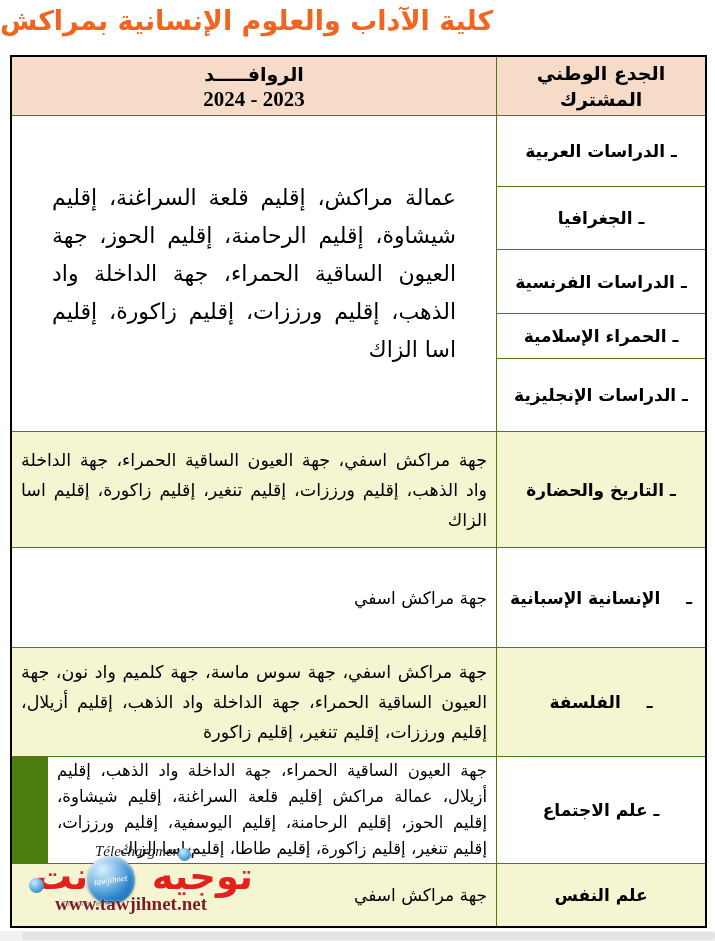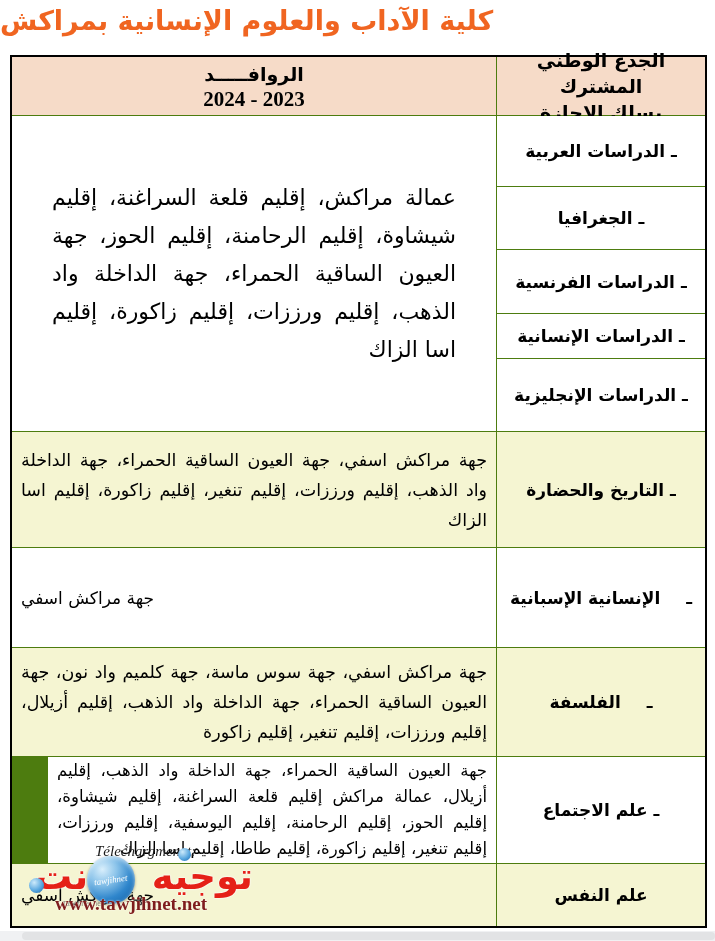--- a/index.html
+++ b/index.html
@@ -32,21 +32,21 @@
   .program { direction:rtl; font-weight:bold; font-size:17px; gap:6px; text-align:center; }
   .program.gap-dash { gap:26px; }
   .program .dash:empty { display:none; }
   
   .feeder { direction:rtl; padding:4px 9px; }
   .feeder .txt { width:100%; text-align:justify; font-size:17px; line-height:26px; }
   .feeder-big { padding:0 40px;align-items:center; }
   .feeder-big .txt { font-size:22px; line-height:38px; }
   .feeder-hist .txt { font-size:17.5px; line-height:30px; }
   .feeder-soc .txt { font-size:16.5px; line-height:26px; }
-  .feeder-single .txt { text-align:left; font-size:17px; }
+  .feeder-single .txt { text-align:right; font-size:17px; }
   
   .wm-caption {
     position:absolute; left:95px; top:843px;
     font-family:"Liberation Serif", serif; font-style:italic;
     font-size:15px; color:#1a1a1a;
   }
   .wm-logo { position:absolute; left:35px; top:854px; width:218px; height:52px; direction:rtl; }
   .wm-word {
     position:absolute; font-weight:bold; font-size:37px; line-height:46px;
     color:#E52017; text-shadow:0 0 2px #fff, 0 0 2px #fff;
@@ -89,42 +89,41 @@
   <div class="page-title">كلية الآداب والعلوم الإنسانية بمراكش</div>
 
   <div class="tbl">
 
     <div class="cell bg-head hdr" style="grid-column:1; grid-row:1;">
       <span class="l1">الروافـــــد</span>
       <span class="years">2023 - 2024</span>
     </div>
     <div class="cell bg-head hdr" style="grid-column:2; grid-row:1;">
       <span class="l1">الجدع الوطني المشترك</span>
-      <span class="l2">بسلك الإجازة</span>
     </div>
 
     <div class="cell feeder feeder-big" style="grid-column:1; grid-row:2 / 7;">
       <div class="txt">عمالة مراكش، إقليم قلعة السراغنة، إقليم شيشاوة، إقليم الرحامنة، إقليم الحوز، جهة العيون الساقية الحمراء، جهة الداخلة واد الذهب، إقليم ورززات، إقليم زاكورة، إقليم اسا الزاك</div>
     </div>
 
     <div class="cell program" style="grid-column:2; grid-row:2;">
       <span class="dash">ـ</span>
       <span>الدراسات العربية</span>
     </div>
     <div class="cell program" style="grid-column:2; grid-row:3;">
       <span class="dash">ـ</span>
       <span>الجغرافيا</span>
     </div>
     <div class="cell program" style="grid-column:2; grid-row:4;">
       <span class="dash">ـ</span>
       <span>الدراسات الفرنسية</span>
     </div>
     <div class="cell program" style="grid-column:2; grid-row:5;">
       <span class="dash">ـ</span>
-      <span>الدراسات الإنسانية</span>
+      <span>الحمراء الإسلامية</span>
     </div>
     <div class="cell program" style="grid-column:2; grid-row:6;">
       <span class="dash">ـ</span>
       <span>الدراسات الإنجليزية</span>
     </div>
 
     <div class="cell bg-y feeder feeder-hist" style="grid-column:1; grid-row:7;">
       <div class="txt">جهة مراكش اسفي، جهة العيون الساقية الحمراء، جهة الداخلة واد الذهب، إقليم ورززات، إقليم تنغير، إقليم زاكورة، إقليم اسا الزاك</div>
     </div>
     <div class="cell bg-y program" style="grid-column:2; grid-row:7;">

